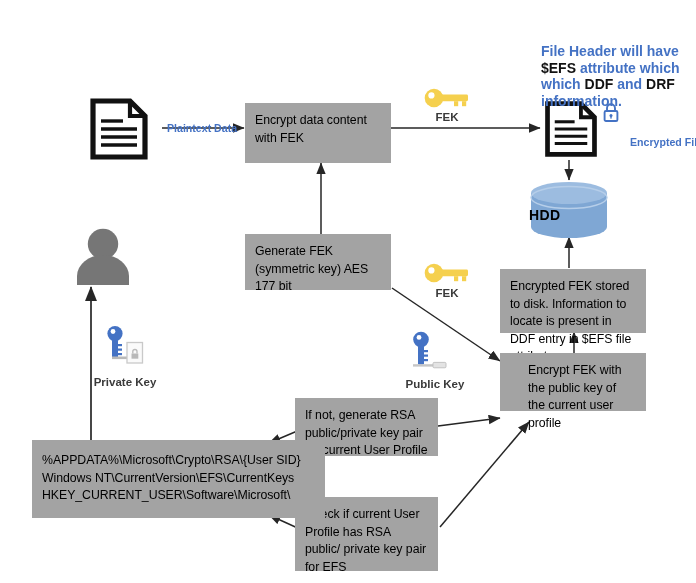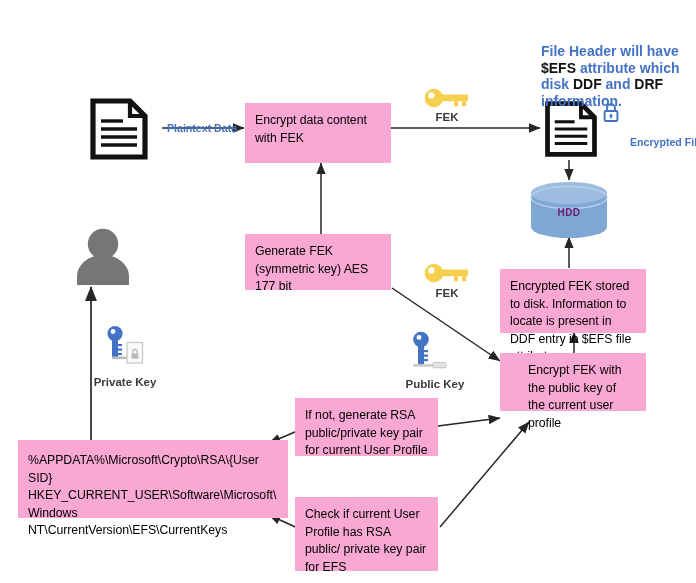--- a/index.html
+++ b/index.html
@@ -14,21 +14,21 @@
     width: 696px; height: 583px;
     background: #ffffff;
   }
   .svg-layer {
     position: absolute; left: 0; top: 0;
     width: 696px; height: 583px;
     pointer-events: none;
   }
   .box {
     position: absolute;
-    background: #f9a8d4;
+    background: #a3a3a3;
     color: #000000;
     font-size: 12.3px;
     line-height: 17.5px;
     padding: 9px 10px 8px 10px;
     letter-spacing: -0.05px;
   }
   .note {
     position: absolute;
     color: #4472C4;
     font-size: 14px;
@@ -48,26 +48,25 @@
     position: absolute;
     color: #3A3A3A;
     font-size: 11.5px;
     font-weight: 600;
     white-space: nowrap;
     text-align: center;
   }
   .icon-abs { position: absolute; }
   .hdd-text {
     position: absolute;
-    color: #701a75;
-    font-size: 10px;
+    color: #000000;
+    font-size: 14px;
     font-weight: 600;
     letter-spacing: 0.4px;
     width: 100%;
-    text-align: center;
   }
   .regline { display: block; }
   .reg-gap { height: 16px; }
 </style>
 </head>
 <body>
 
 <div id="canvas">
 
   <svg class="svg-layer" viewBox="0 0 696 583">
@@ -138,21 +137,21 @@
       <rect x="2.6" y="8" width="12.8" height="10" rx="1.3" fill="none" stroke="#4472C4" stroke-width="1.9"></rect>
       <circle cx="9" cy="12.4" r="1.5" fill="#4472C4"></circle>
       <rect x="8.3" y="12.4" width="1.4" height="3.2" fill="#4472C4"></rect>
     </svg>
   </div>
   <div class="label-blue" style="left:594px; top:136px;">Encrypted File</div>
 
   <div class="note" style="left:541px; top:43px; width:150px;">
     <span>File Header will have</span><br>
     <b>$EFS</b><span> attribute which</span><br>
-    <span>disk </span><b>DDF</b><span> and </span><b>DRF</b><br>
+    <span>which </span><b>DDF</b><span> and </span><b>DRF</b><br>
     <span>information.</span>
   </div>
 
   <div class="icon-abs" style="left:424px; top:87px;">
     <svg width="46" height="22" viewBox="0 0 46 22">
       <circle cx="10" cy="11" r="9.3" fill="#F5D04E"></circle>
       <circle cx="7.4" cy="8.4" r="3.1" fill="#ffffff"></circle>
       <rect x="17" y="7.6" width="27" height="6.6" rx="1.4" fill="#F5D04E"></rect>
       <rect x="30" y="14.2" width="4.2" height="5" fill="#F5D04E"></rect>
       <rect x="38" y="14.2" width="4.2" height="5" fill="#F5D04E"></rect>
@@ -224,20 +223,20 @@
   <div class="box" style="left:500px; top:269px; width:146px; height:64px;">
     <span>Encrypted FEK stored to disk. Information to locate is present in DDF entry in $EFS file attribute</span>
   </div>
 
   <div class="box" style="left:500px; top:353px; width:146px; height:58px;padding-left:28px;">Encrypt FEK with the public key of the current user profile</div>
 
   <div class="box" style="left:295px; top:398px; width:143px; height:58px;">If not, generate RSA public/private key pair for current User Profile</div>
 
   <div class="box" style="left:295px; top:497px; width:143px; height:74px;">Check if current User Profile has RSA public/ private key pair for EFS</div>
 
-  <div class="box" style="left:18px; top:440px; width:270px; height:78px; padding:12px 10px;">
+  <div class="box" style="left:32px; top:440px; width:293px; height:78px; padding:12px 10px;">
     <span class="regline">%APPDATA%\Microsoft\Crypto\RSA\{User SID}</span>
     <span class="reg-gap"></span>
+    <span class="regline">Windows NT\CurrentVersion\EFS\CurrentKeys</span>
     <span class="regline">HKEY_CURRENT_USER\Software\Microsoft\</span>
-    <span class="regline">Windows NT\CurrentVersion\EFS\CurrentKeys</span>
   </div>
 
 </div>
 
 </body></html>

